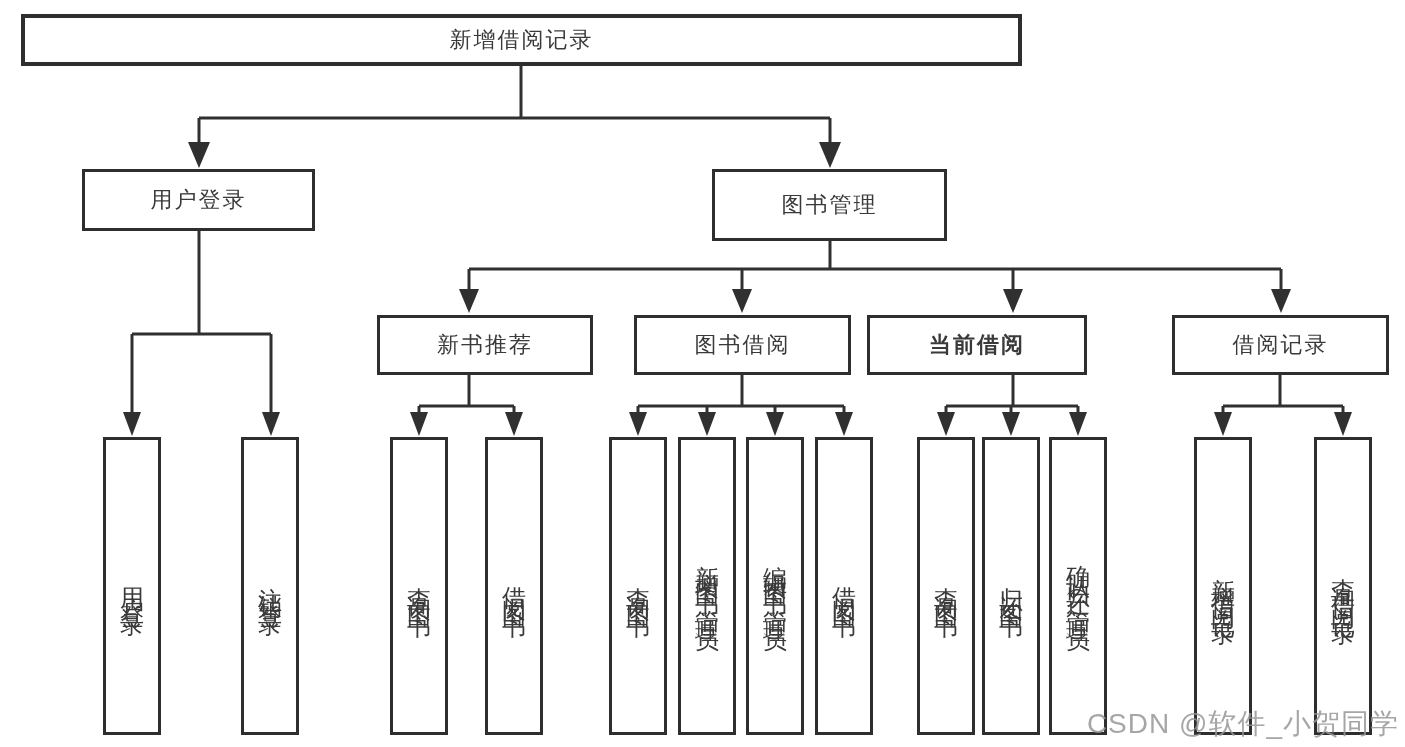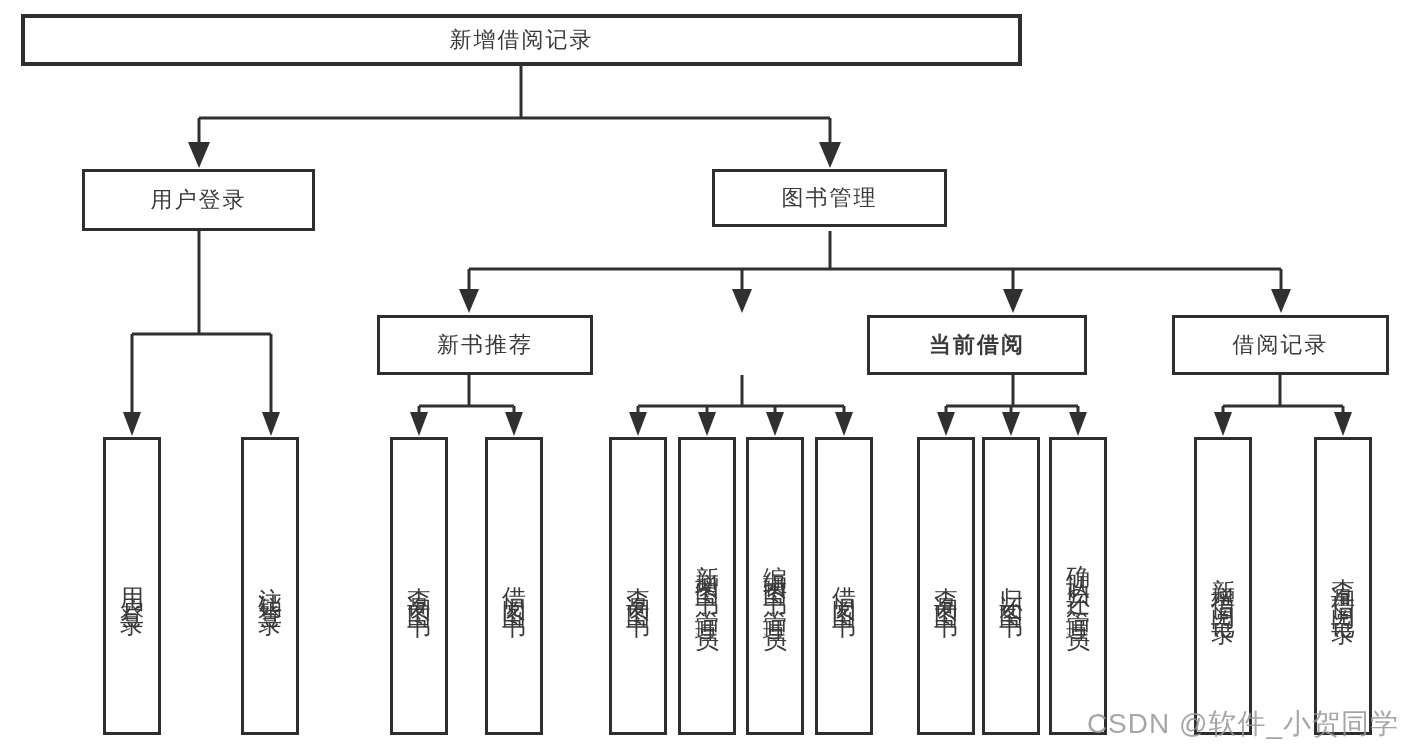--- a/index.html
+++ b/index.html
@@ -132,27 +132,30 @@
     </g>
   </svg>
 
   <div class="node root" style="left:21px; top:14px; width:1001px; height:52px;">
     <span>新增借阅记录</span>
   </div>
 
   <div class="node" style="left:82px; top:169px; width:233px; height:62px;">
     <span>用户登录</span>
   </div>
-  <div class="node" style="left:712px; top:169px; width:235px; height:58px;">
+  <div class="node" style="left:712px; top:169px; width:235px; height:72px;">
     <span>图书管理</span>
   </div>
 
   <div class="node" style="left:361px; top:315px; width:216px; height:60px;margin-left:16px;">
     <span>新书推荐</span>
   </div>
+  <div class="node" style="left:634px; top:315px; width:217px; height:60px;">
+    <span>图书借阅</span>
+  </div>
   <div class="node" style="left:867px; top:315px; width:220px; height:60px;font-weight:bold;">
     <span>当前借阅</span>
   </div>
   <div class="node" style="left:1172px; top:315px; width:217px; height:60px;">
     <span>借阅记录</span>
   </div>
 
   <div class="vnode" style="left:103px;">
     <span>用户登录</span>
   </div>

